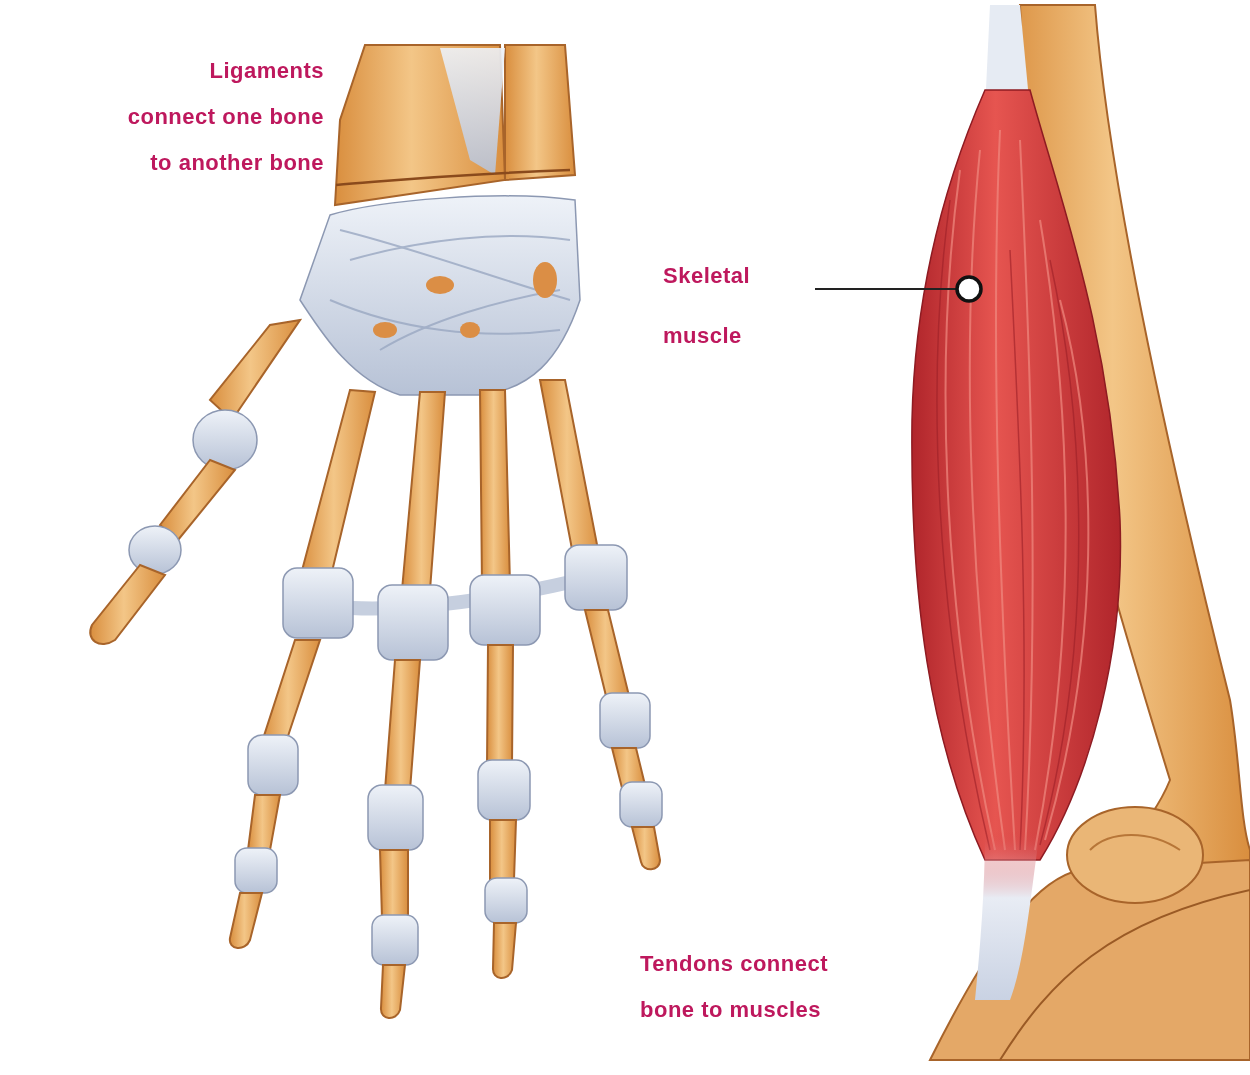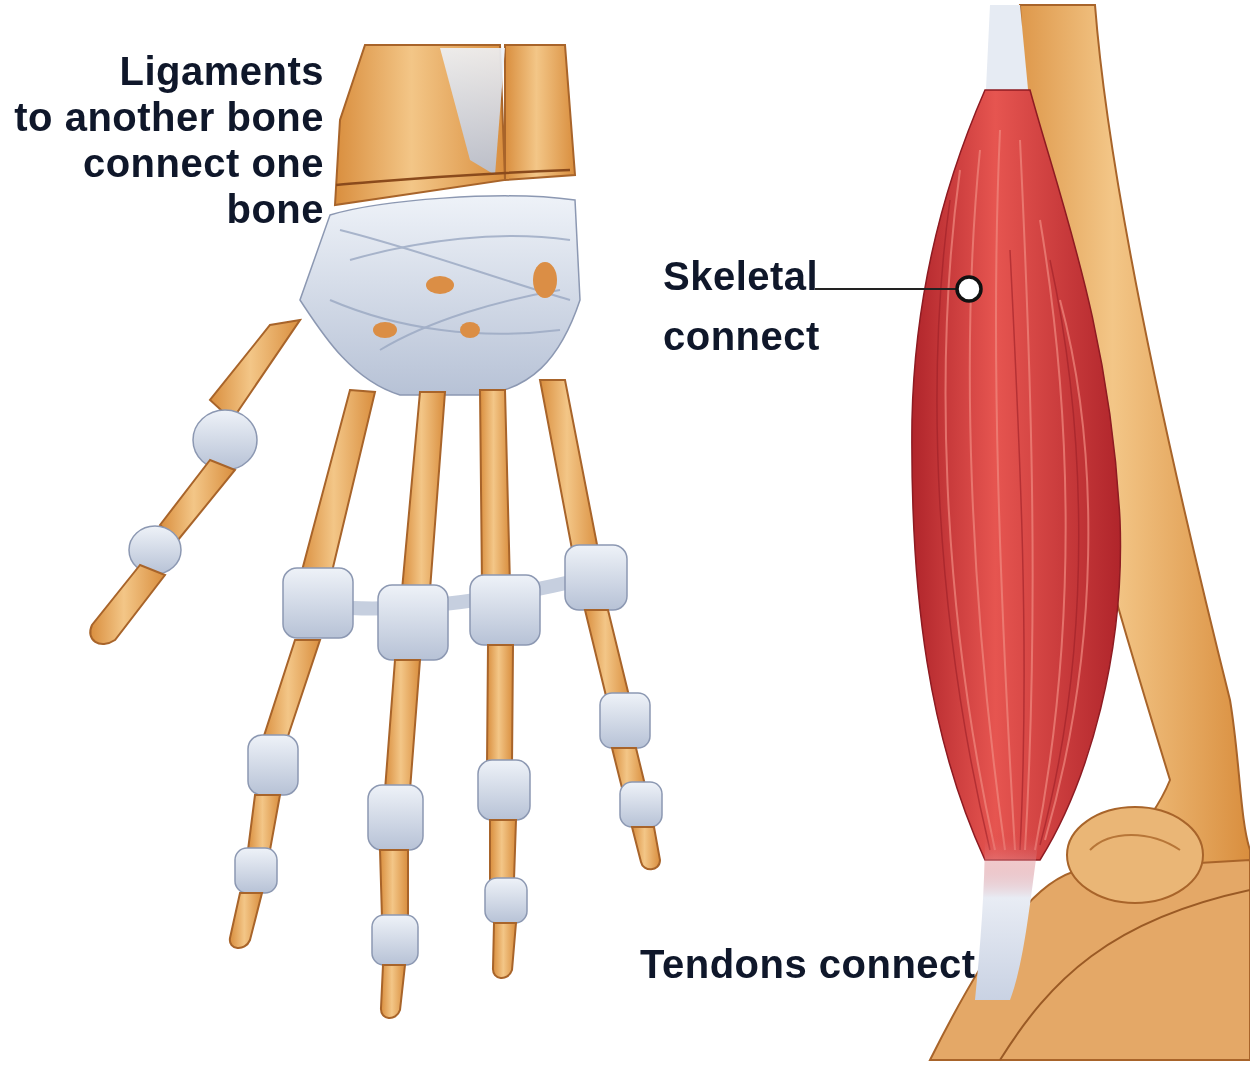--- a/index.html
+++ b/index.html
@@ -1,17 +1,17 @@
 <!DOCTYPE html>
 <html><head>
 <meta charset="utf-8">
 <style>
   html, body { margin:0; padding:0; background:#ffffff; }
   body { width:1250px; height:1075px; position:relative; overflow:hidden; font-family:"Liberation Sans", "DejaVu Sans", sans-serif; }
-  .label { position:absolute; color:#0f172a; font-weight:bold; font-size:40px; line-height:46px; letter-spacing:0.5px; }
+  .label { position:absolute; color:#be185d; font-weight:bold; font-size:22px; line-height:46px; letter-spacing:0.5px; }
   .label span { display:block; }
   #lbl-ligaments { right:926px; top:48px; text-align:right; }
   #lbl-skeletal { left:663px; top:246px; text-align:left; width:142px; line-height:60px; }
   #lbl-tendons { left:640px; top:941px; text-align:left; }
   svg.art { position:absolute; left:0; top:0; }
 </style>
 </head>
 <body>
 
 <svg class="art" width="1250" height="1075" viewBox="0 0 1250 1075">
@@ -137,24 +137,25 @@
 
     <path d="M985 830 L1040 830 C 1030 900, 1025 960, 1010 1000 L975 1000 C 980 950, 985 890, 985 830 Z" fill="url(#tendonGrad)"></path>
 
     <line x1="815" y1="289" x2="962" y2="289" stroke="#222222" stroke-width="2"></line>
     <circle cx="969" cy="289" r="12" fill="#ffffff" stroke="#111111" stroke-width="3.5"></circle>
   </g>
 </svg>
 
 <div class="label" id="lbl-ligaments">
   <span>Ligaments</span>
+  <span>connect one bone</span>
   <span>to another bone</span>
-  <span>connect one bone</span>
 </div>
 
 <div class="label" id="lbl-skeletal">
   <span>Skeletal</span>
-  <span>connect</span>
+  <span>muscle</span>
 </div>
 
 <div class="label" id="lbl-tendons">
   <span>Tendons connect</span>
+  <span>bone to muscles</span>
 </div>
 
 </body></html>

